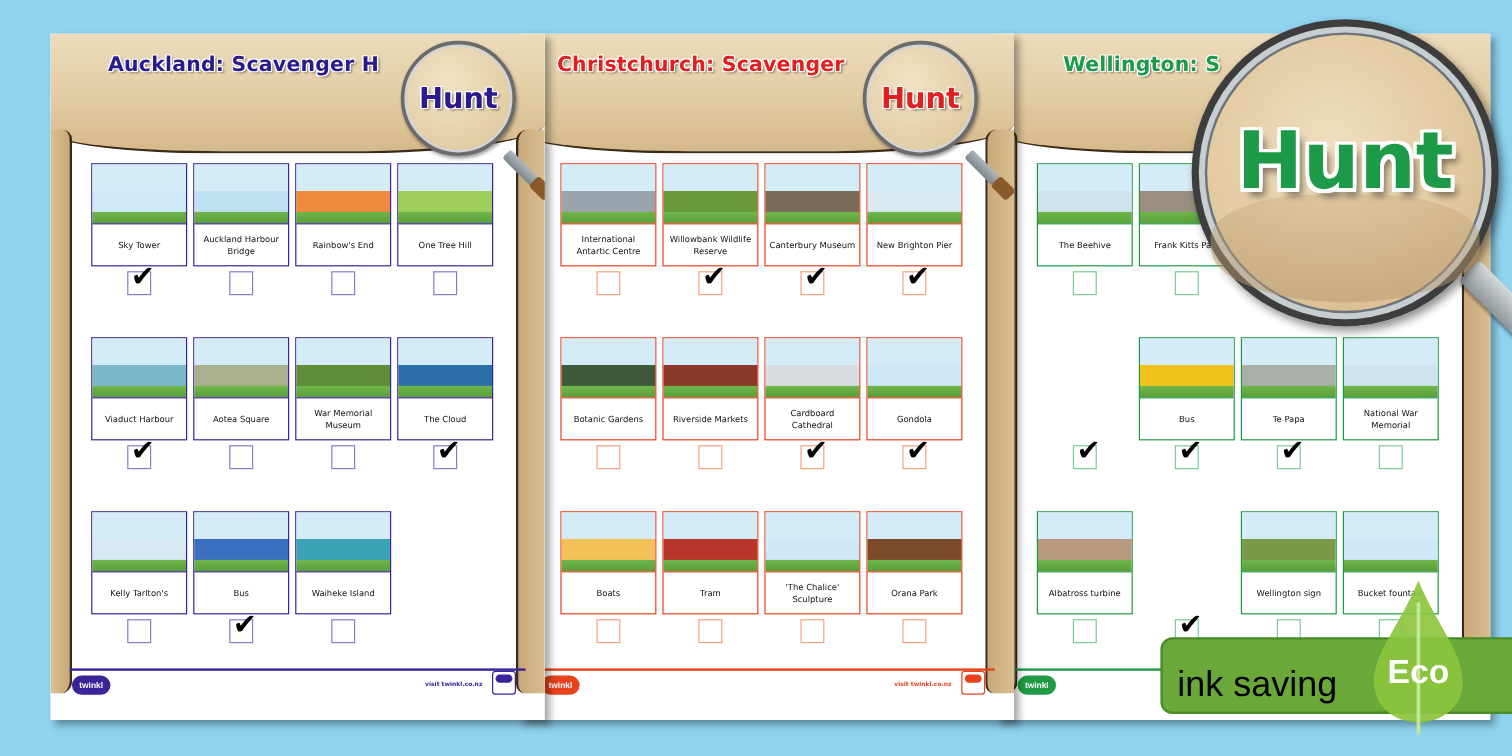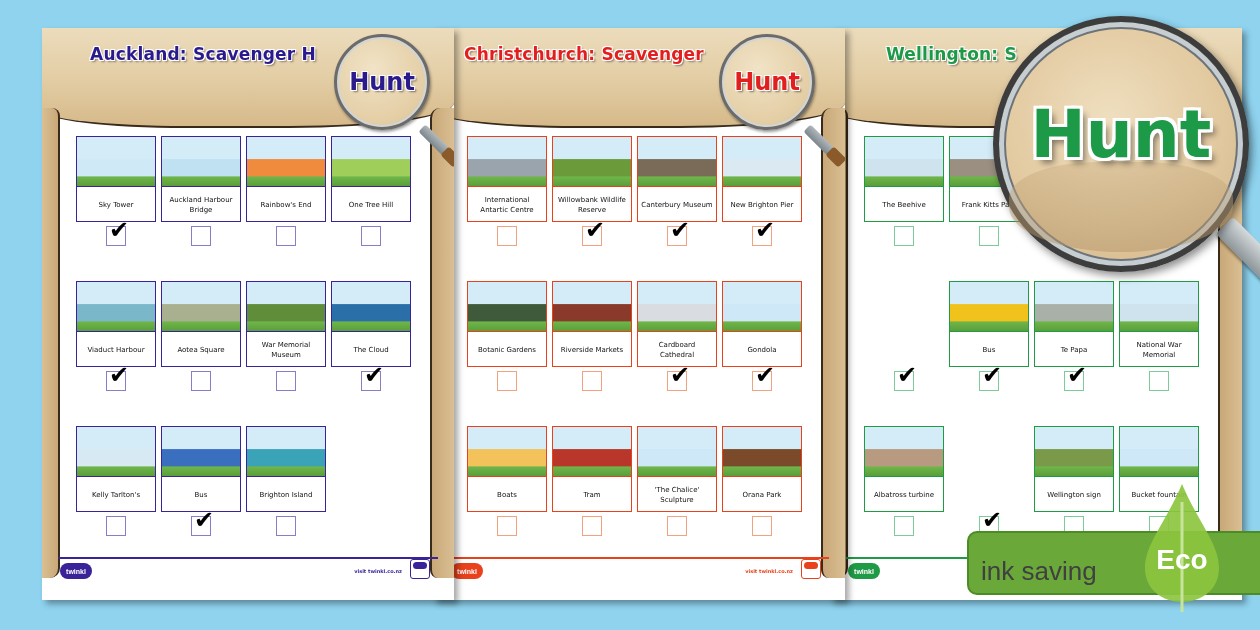--- a/index.html
+++ b/index.html
@@ -181,21 +181,21 @@
     position: absolute; left: 967px; top: 531px;
     width: 300px; height: 64px;
     background: #6aa83a;
     border: 2px solid #4c8c26;
     border-radius: 10px 0 0 10px;
     z-index: 12;
     display: flex; align-items: center;
     padding-left: 12px;
   }
   .eco .eco-text {
-    color: #404040; font-size: 26px;
+    color: #000000; font-size: 30px;
     font-family: "Liberation Sans", sans-serif;
     margin-top: 16px;
   }
   .leaf {
     position: absolute; left: 1143px; top: 482px;
     width: 78px; height: 130px;
     z-index: 13;
   }
   .leaf .eco-word {
     position: absolute; left: 0; width: 100%; top: 62px;
@@ -292,21 +292,21 @@
           <div class="pic" style="background: linear-gradient(rgb(212, 236, 248) 0%, rgb(212, 236, 248) 45%, rgb(58, 111, 192) 46%, rgb(58, 111, 192) 80%, rgb(111, 182, 74) 81%, rgb(90, 158, 58) 100%);"></div>
           <div class="lbl">Bus</div>
         </div>
         <div class="box">
           <span class="tick">✔</span>
         </div>
       </div>
       <div class="cell">
         <div class="card">
           <div class="pic" style="background: linear-gradient(rgb(212, 236, 248) 0%, rgb(212, 236, 248) 45%, rgb(58, 163, 184) 46%, rgb(58, 163, 184) 80%, rgb(111, 182, 74) 81%, rgb(90, 158, 58) 100%);"></div>
-          <div class="lbl">Brighton Island</div>
+          <div class="lbl">Waiheke Island</div>
         </div>
         <div class="box"></div>
       </div>
     </div>
   <div class="footer-line"></div>
   <div class="logo">twinkl</div>
   <div class="visit">visit twinkl.co.nz</div>
   <div class="badge"></div>
 </div>
 

